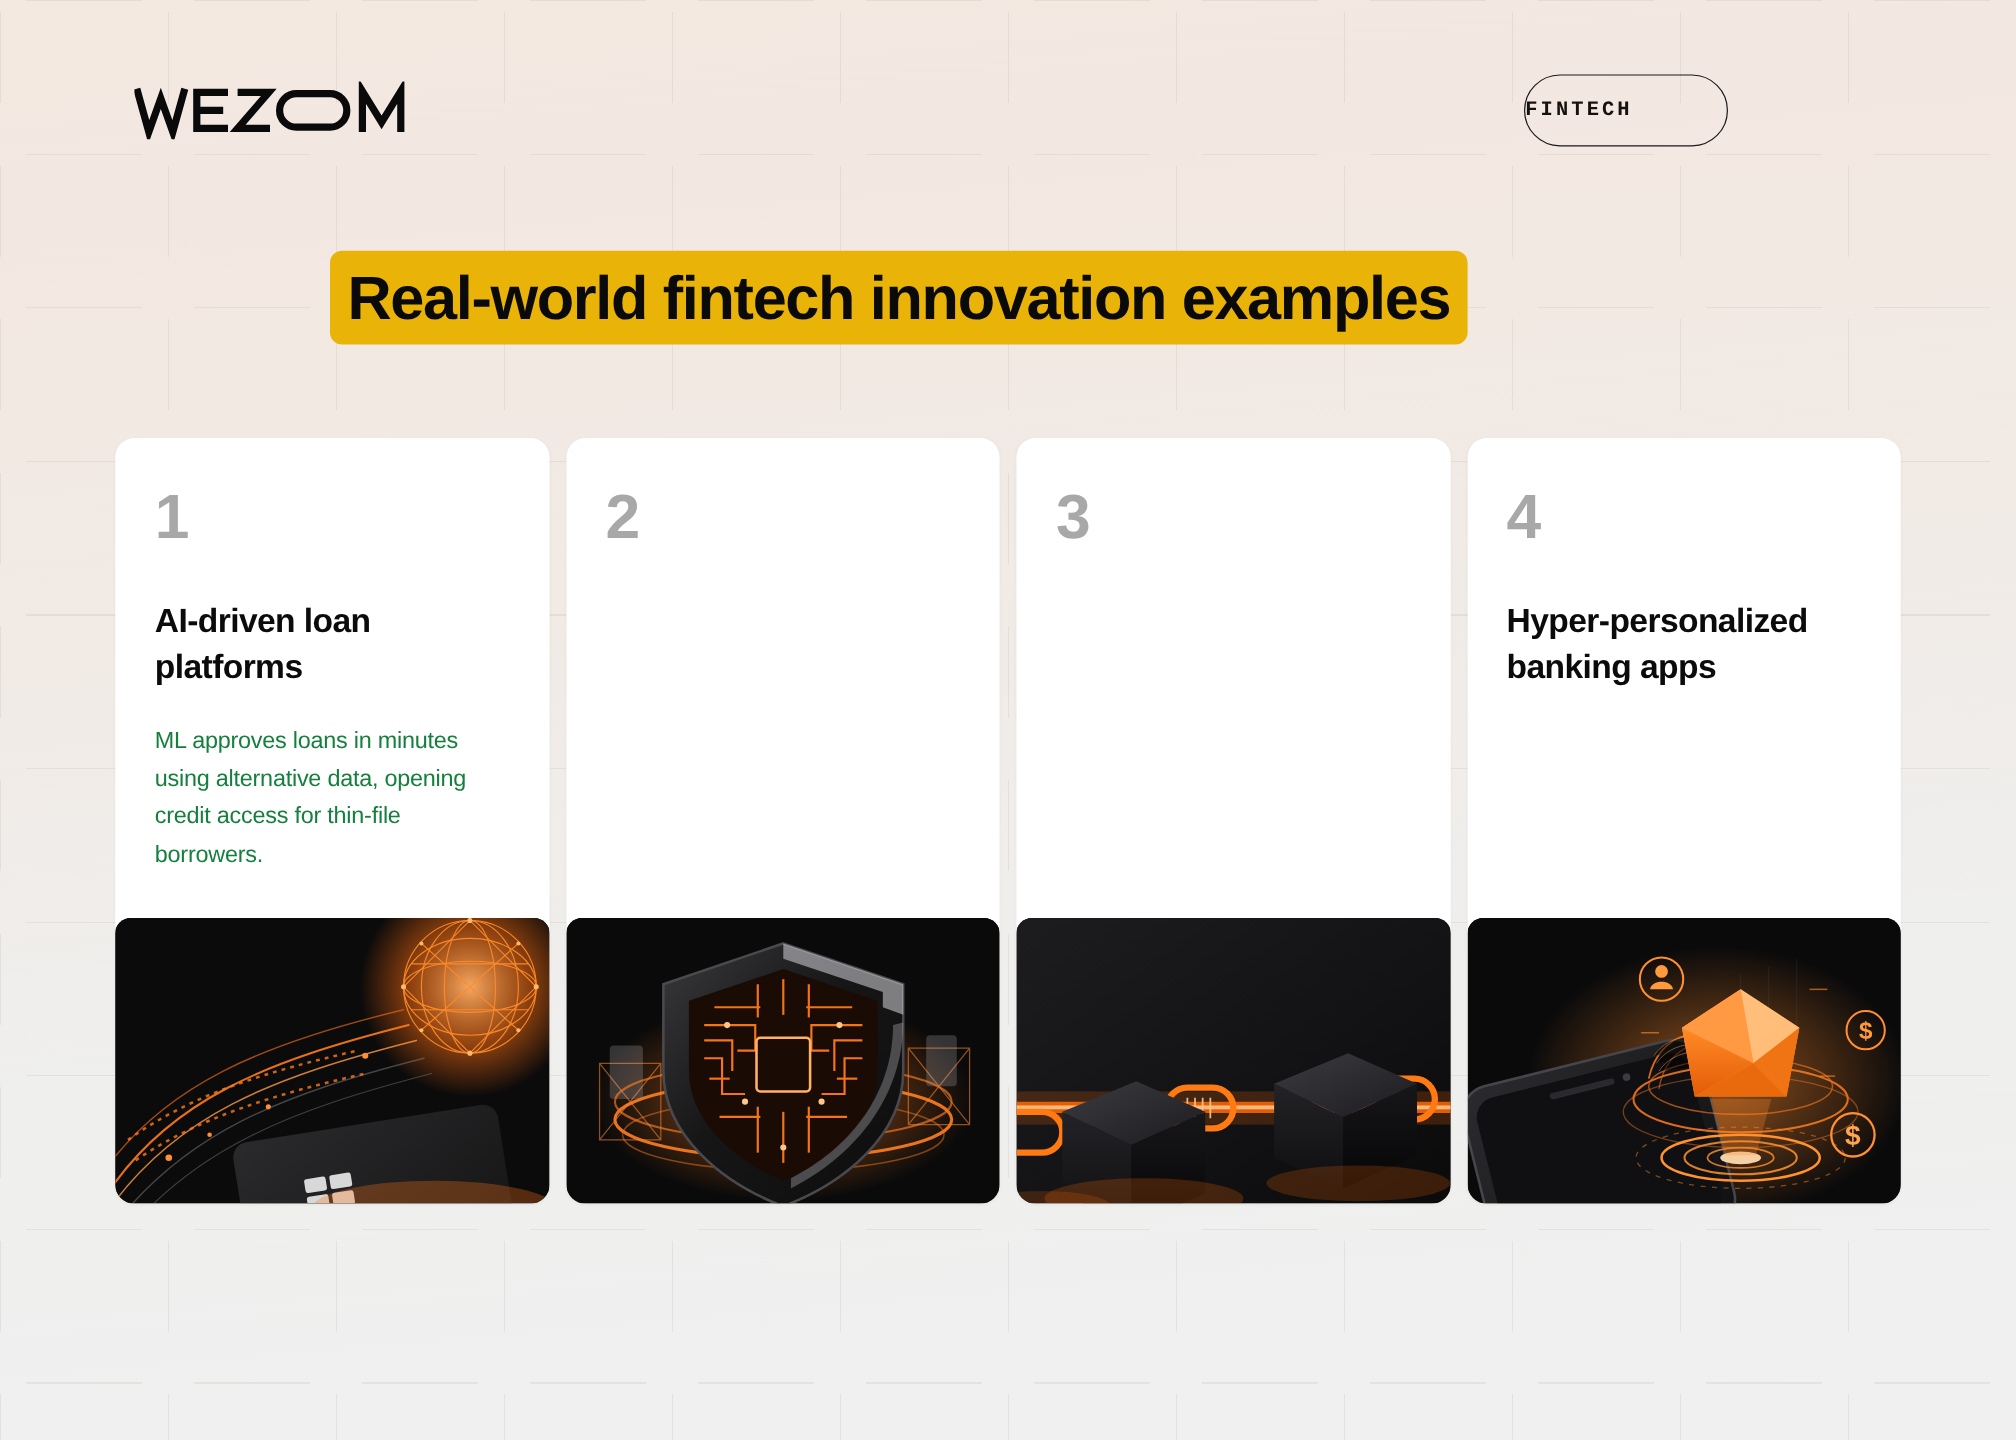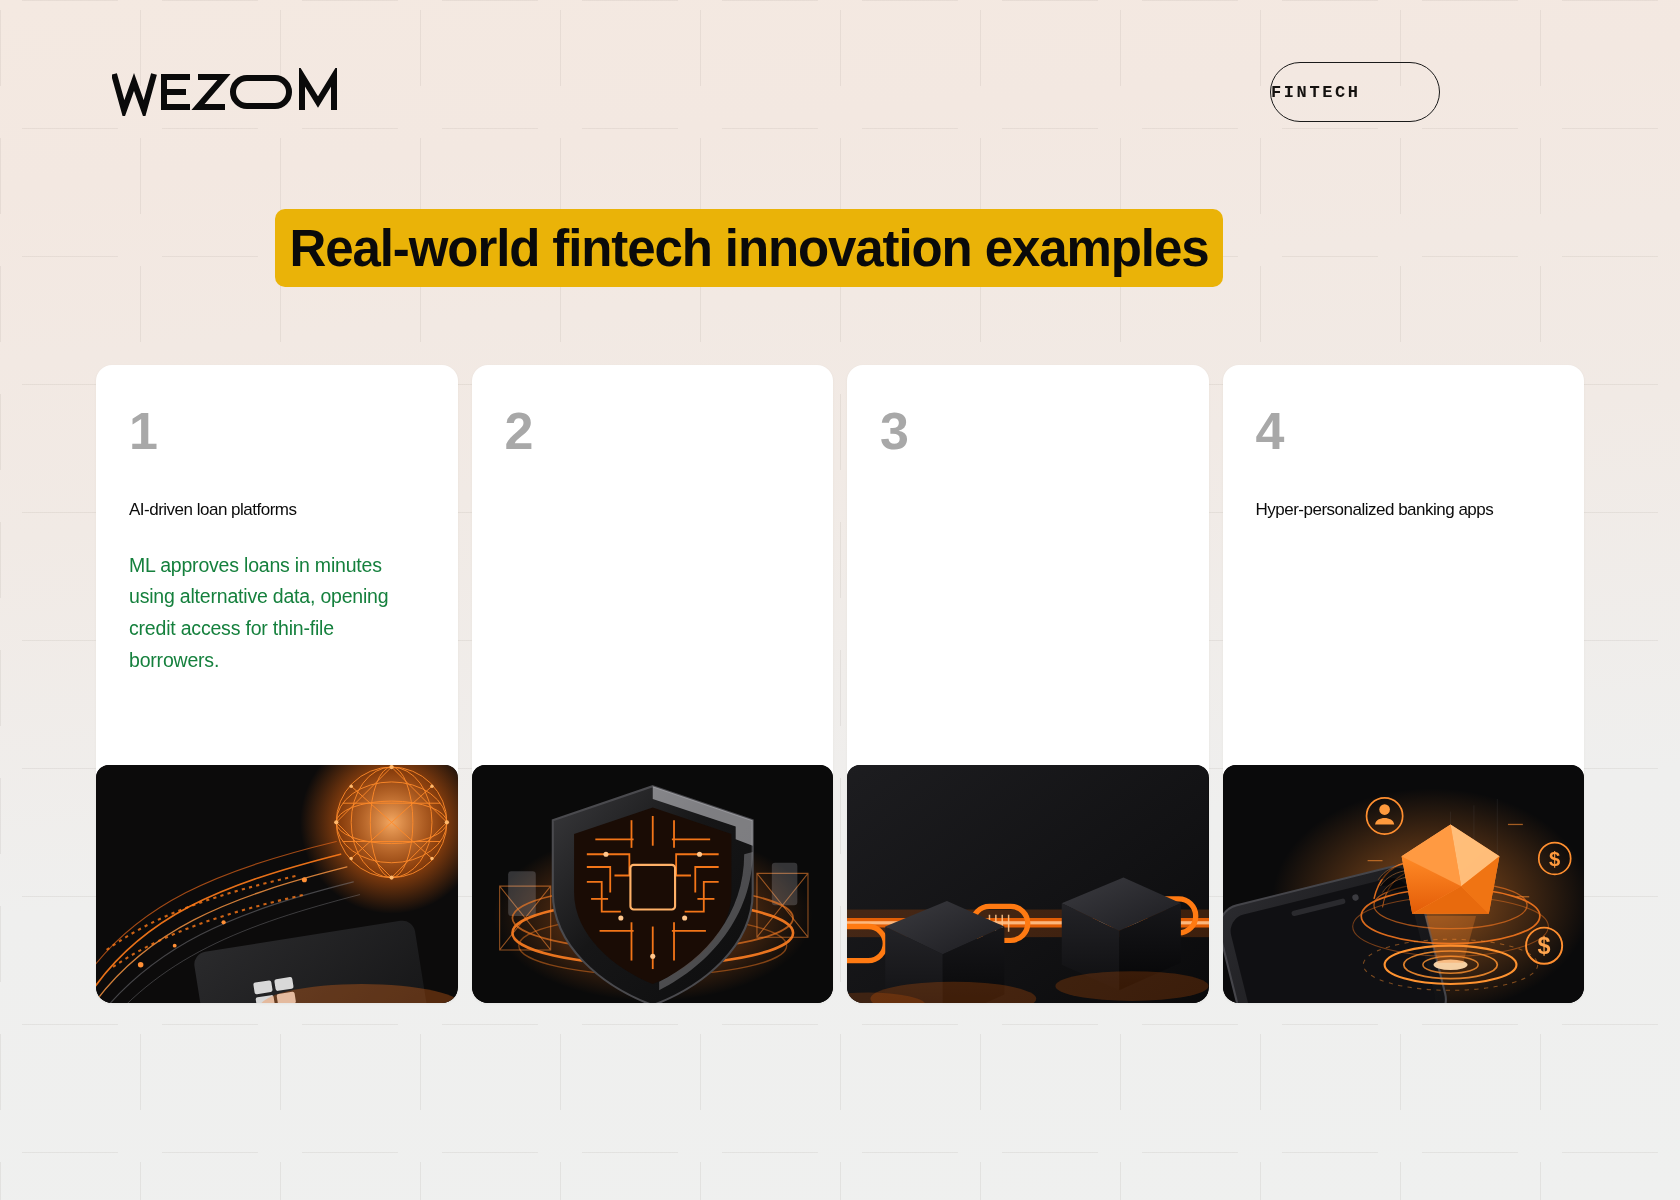--- a/index.html
+++ b/index.html
@@ -73,21 +73,21 @@
     display:flex; flex-direction:column;
     overflow:hidden;
     box-shadow:0 1px 3px rgba(60,50,45,0.05);
   }
   .card-body { padding:40px 33px 0 33px; flex:0 0 auto; }
   .card-num {
     font-size:52px; font-weight:700; color:#a8a8a8;
     line-height:1; letter-spacing:-1px; margin-bottom:42px;
   }
   .card-title {
-    font-size:17px; font-weight:400; color:#0b0b0b;
+    font-size:28px; font-weight:700; color:#0b0b0b;
     line-height:1.34; letter-spacing:-0.5px; margin-bottom:28px;
   }
   .card-text {
     font-size:19.5px; font-weight:400; color:#15803d;
     line-height:1.62; letter-spacing:-0.2px;
   }
   .card-image {
     margin-top:auto;
     height:238px; width:100%;
     border-radius:13px;

